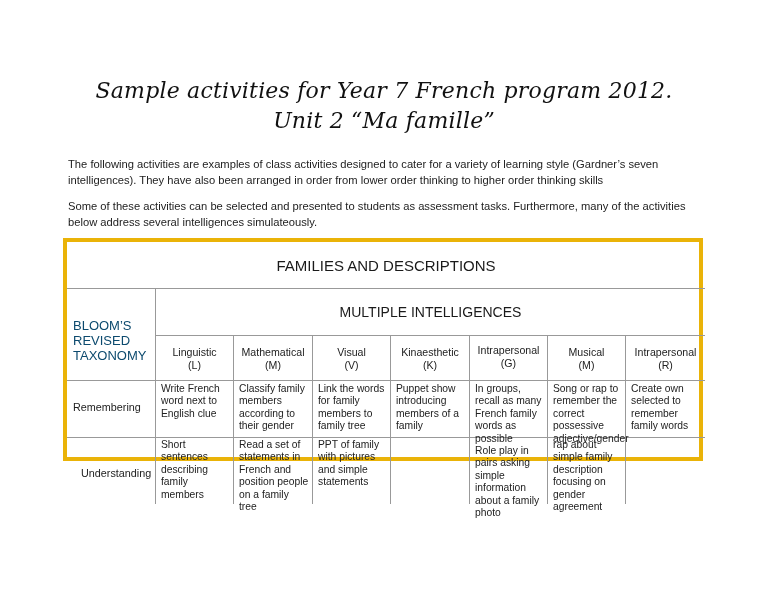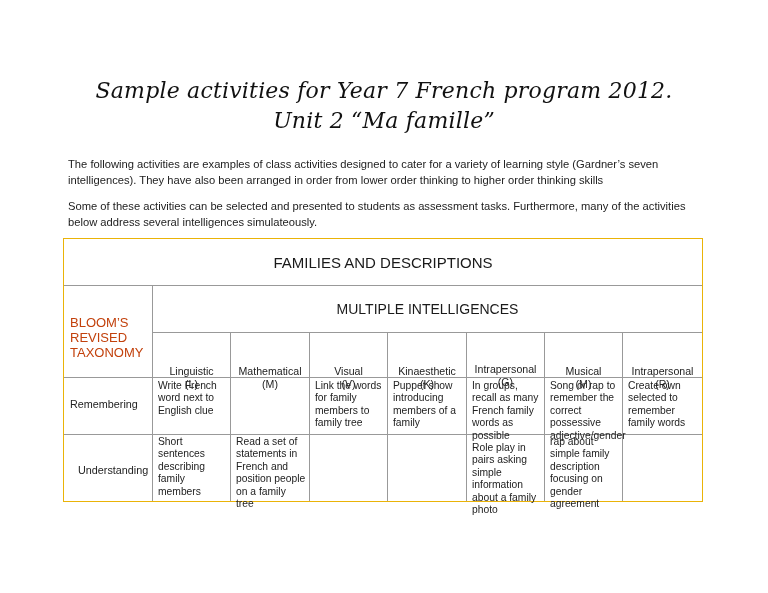--- a/index.html
+++ b/index.html
@@ -37,22 +37,22 @@
     color: #222;
   }
   .para.p1 { top: 156px; }
   .para.p2 { top: 198px; }
 
   .grid {
     position: absolute;
     left: 63px;
     top: 238px;
     width: 640px;
-    height: 264px;
-    border: 1px solid #eab308;
+    height: 223px;
+    border: 4px solid #eab308;
     box-sizing: border-box;
   }
   .cell {
     position: absolute;
     box-sizing: border-box;
     font-size: 10.3px;
     line-height: 12.4px;
     color: #222;
   }
   .hline {
@@ -70,27 +70,27 @@
     display: flex; align-items: center; justify-content: center;
     font-size: 15px; line-height: 18px; color: #1a1a1a;
   }
   .mi {
     left: 89px; top: 47px; width: 549px; height: 47px;
     display: flex; align-items: center; justify-content: center;
     font-size: 14px; color: #1a1a1a;
   }
   .bloom {
     left: 6px; top: 76px; width: 86px;
-    font-size: 13px; line-height: 15px; color: #c2410c;
+    font-size: 13px; line-height: 15px; color: #0c4a6e;
   }
   .colhead {
     top: 94px; height: 45px;
     display: flex; flex-direction: column; align-items: center; justify-content: center;
     text-align: center;
-    font-size: 10.6px; line-height: 12.6px; margin-top: 22px;
+    font-size: 10.6px; line-height: 12.6px;
   }
   .rowlabel {
     left: 6px;
     font-size: 10.8px;
   }
   .body-cell {
     padding-left: 5px;
     padding-right: 3px;
   }
 </style>
@@ -146,26 +146,28 @@
     <span>Musical</span>
     <span>(M)</span>
   </div>
   <div class="cell colhead" style="left:559px;width:79px;">
     <span>Intrapersonal</span>
     <span>(R)</span>
   </div>
 
   <div class="cell rowlabel" style="top:159px;">Remembering</div>
   <div class="cell body-cell" style="left:89px;top:141px;width:77px;">Write French word next to English clue</div>
+  <div class="cell body-cell" style="left:167px;top:141px;width:78px;">Classify family members according to their gender</div>
   <div class="cell body-cell" style="left:246px;top:141px;width:77px;">Link the words for family members to family tree</div>
   <div class="cell body-cell" style="left:324px;top:141px;width:78px;">Puppet show introducing members of a family</div>
   <div class="cell body-cell" style="left:481px;top:141px;width:80px;">Song or rap to remember the correct possessive adjective/gender</div>
   <div class="cell body-cell" style="left:403px;top:141px;width:77px;">In groups, recall as many French family words as possible</div>
   <div class="cell body-cell" style="left:559px;top:141px;width:79px;">Create own selected to remember family words</div>
 
   <div class="cell rowlabel" style="top:225px;padding-left:8px;">Understanding</div>
   <div class="cell body-cell" style="left:89px;top:197px;width:77px;">Short sentences describing family members</div>
   <div class="cell body-cell" style="left:167px;top:197px;width:78px;">Read a set of statements in French and position people on a family tree</div>
+  <div class="cell body-cell" style="left:246px;top:197px;width:77px;">PPT of family with pictures and simple statements</div>
   <div class="cell body-cell" style="left:324px;top:197px;width:78px;"></div>
   <div class="cell body-cell" style="left:403px;top:197px;width:77px;margin-top:6px;">Role play in pairs asking simple information about a family photo</div>
   <div class="cell body-cell" style="left:481px;top:197px;width:77px;">rap about simple family description focusing on gender agreement</div>
   <div class="cell body-cell" style="left:559px;top:197px;width:79px;"></div>
 </div>
 
 </body></html>

